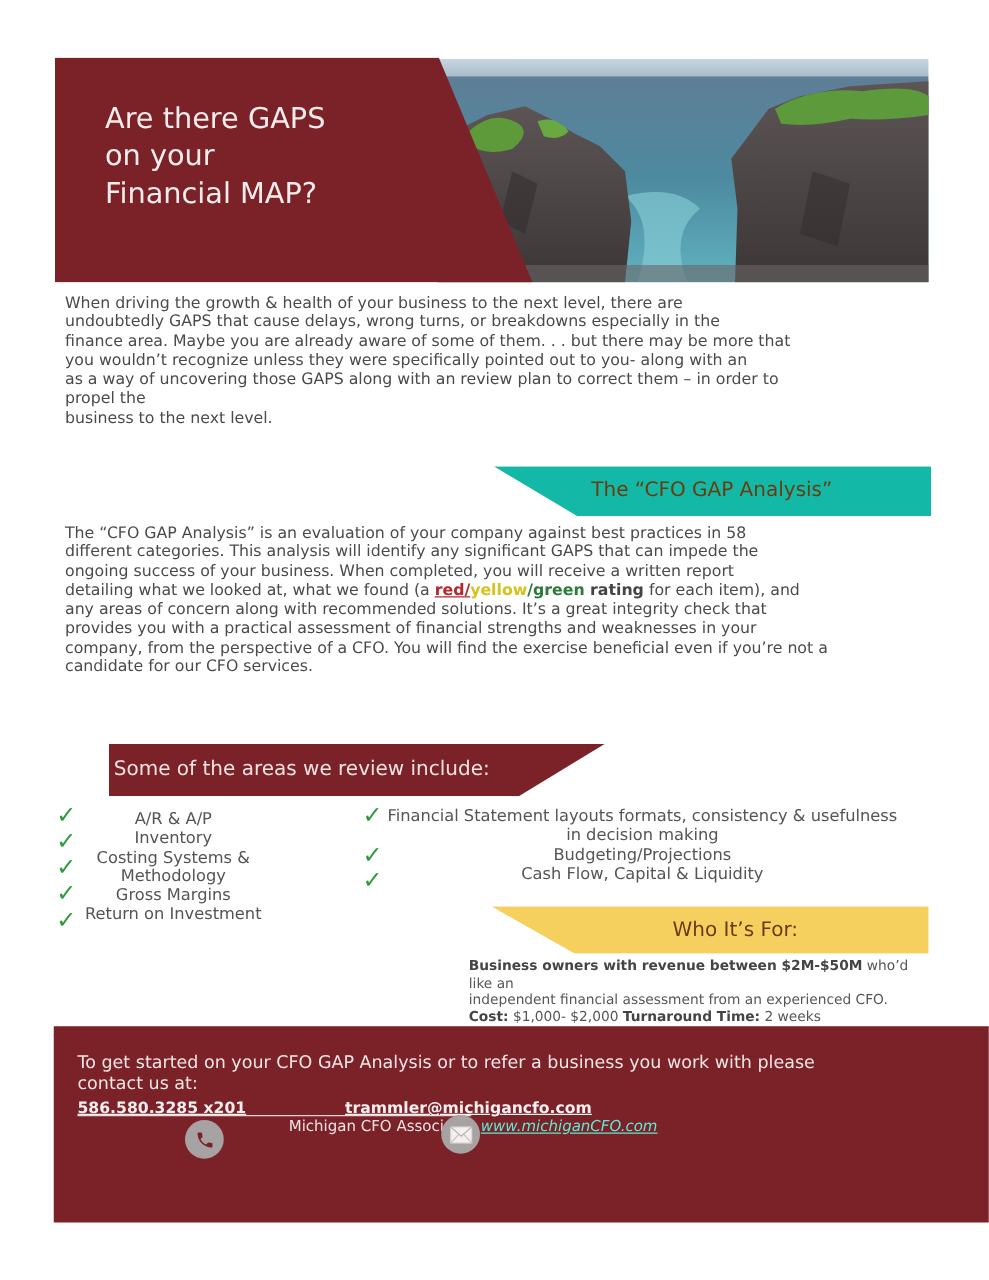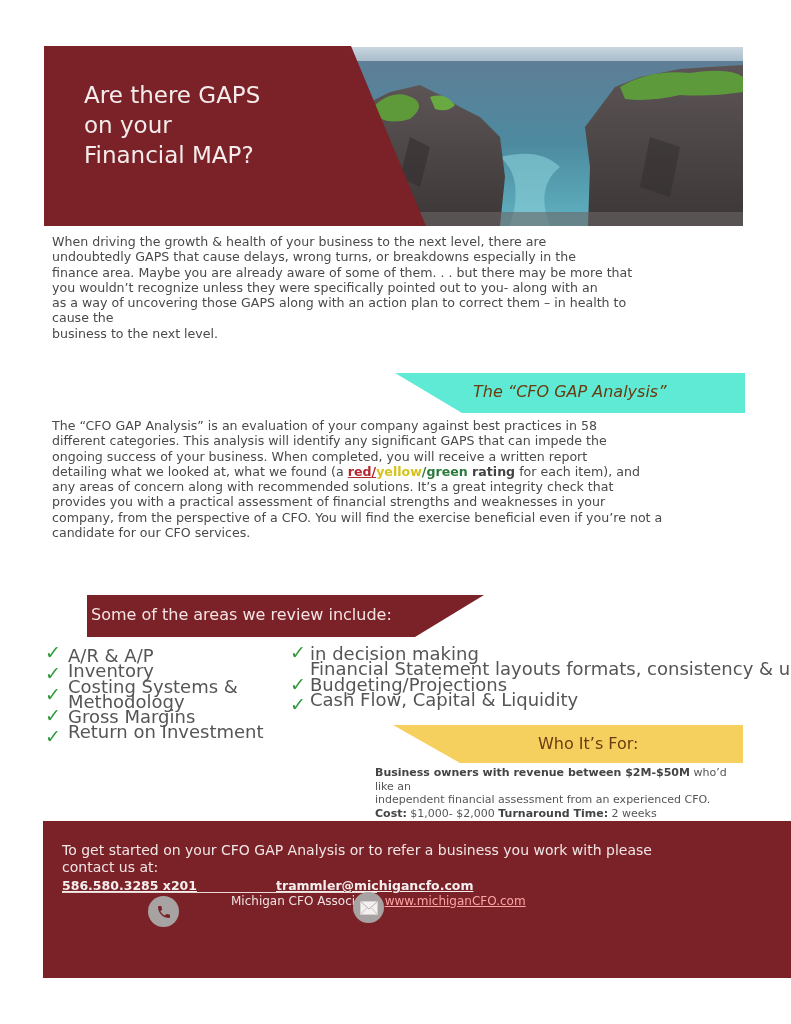--- a/index.html
+++ b/index.html
@@ -10,53 +10,53 @@
   .hero-photo { left:350px; top:47px; width:393px; height:179px; overflow:hidden; }
   .hero-photo svg { display:block; }
   .hero-red { left:44px; top:46px; width:382px; height:180px; background:#7b2228;
     clip-path: polygon(0 0, 307px 0, 382px 180px, 0 180px); }
   .hero-title { left:84px; top:80px; color:#f4ecec; font-size:23px; line-height:30px; font-family:"DejaVu Sans",sans-serif; }
   .hero-title div { white-space:nowrap; }
 
   .intro { left:52px; top:234px; width:700px; font-size:12.6px; line-height:15.3px; color:#4a4a4a; }
   .intro div { white-space:nowrap; }
 
-  .ybanner { background:#5eead4; height:40px;font-style:italic; }
+  .ybanner { background:#14b8a6; height:40px; }
   .cfo-banner { left:395px; top:373px; width:350px; clip-path: polygon(0 0, 350px 0, 350px 40px, 67px 40px); }
   .cfo-banner span { position:absolute; left:78px; top:9px; font-size:16px; color:#6b3b10; white-space:nowrap; }
 
   .analysis { left:52px; top:418px; width:700px; font-size:12.6px; line-height:15.3px; color:#4a4a4a; }
   .analysis div { white-space:nowrap; }
   .r { color:#b3272d; font-weight:bold;text-decoration:underline; }
   .y { color:#d6c21a; font-weight:bold; }
   .g { color:#2a7a3a; font-weight:bold; }
   .b { color:#444; font-weight:bold; }
 
   .areas-banner { left:47px; top:595px; width:397px; height:42px; background:#7b2228;
     clip-path: polygon(0 0, 397px 0, 328px 42px, 0 42px); margin-left: 40px; }
   .areas-banner span { position:absolute; left:4px; top:10px; font-size:16px; color:#f3e3e3; white-space:nowrap; }
 
-  .checks { font-size:18px; line-height:15.3px; color:#555; }
+  .checks { font-size:13px; line-height:15.3px; color:#555;text-align:center; }
   .checks div { white-space:nowrap; }
   .check { color:#2e9a3c; font-size:19px; font-weight:bold; line-height:15.3px; position:absolute; }
 
   .who-banner { left:393px; top:725px; width:350px; height:38px; background:#f6d05f;
     clip-path: polygon(0 0, 350px 0, 350px 38px, 67px 38px); }
   .who-banner span { position:absolute; left:145px; top:9px; font-size:16px; color:#6b3b10; white-space:nowrap; }
 
   .who-text { left:375px; top:766px; width:380px; font-size:11px; line-height:13.7px; color:#555; }
   .who-text div { white-space:nowrap; }
 
   .footer { left:43px; top:821px; width:774px; height:157px; background:#7b2228; }
   .footer .cta { position:absolute; left:19px; top:21px; font-size:14px; line-height:16.5px; color:#f0e6e6; }
   .footer .cta div { white-space:nowrap; }
   .contact-line { position:absolute; top:57px; font-size:12.5px; font-weight:bold; color:#f5eeee; text-decoration:underline; white-space:nowrap; }
   .underline-rule { position:absolute; left:19px; top:71px; width:315px; height:1px; background:#e8d8d8; }
   .assoc { position:absolute; left:188px; top:73px; font-size:12px; color:#eee2e2; white-space:nowrap; }
-  .assoc a { color:#fca5a5; text-decoration:underline; }
+  .assoc a { color:#5eead4; text-decoration:underline;font-style:italic; }
   .icon-circle { position:absolute; width:31px; height:31px; border-radius:50%; background:#a8a3a3; display:flex; align-items:center; justify-content:center; }
 </style>
 </head>
 <body>
 
 <div class="abs hero-photo">
   <svg width="393" height="179" viewBox="0 0 393 179">
     <defs>
       <linearGradient id="sky" x1="0" y1="0" x2="0" y2="1">
         <stop offset="0" stop-color="#c9d6e0"></stop>
@@ -90,22 +90,22 @@
   <div>Are there GAPS</div>
   <div>on your</div>
   <div>Financial MAP?</div>
 </div>
 
 <div class="abs intro">
   <div>When driving the growth &amp; health of your business to the next level, there are</div>
   <div>undoubtedly GAPS that cause delays, wrong turns, or breakdowns especially in the</div>
   <div>finance area. Maybe you are already aware of some of them. . . but there may be more that</div>
   <div>you wouldn’t recognize unless they were specifically pointed out to you- along with an</div>
-  <div>as a way of uncovering those GAPS along with an action plan to correct them – in health to</div>
-  <div>cause the</div>
+  <div>as a way of uncovering those GAPS along with an review plan to correct them – in order to</div>
+  <div>propel the</div>
   <div>business to the next level.</div>
 </div>
 
 <div class="abs ybanner cfo-banner">
   <span>The “CFO GAP Analysis”</span>
 </div>
 
 <div class="abs analysis">
   <div>The “CFO GAP Analysis” is an evaluation of your company against best practices in 58</div>
   <div>different categories. This analysis will identify any significant GAPS that can impede the</div>
@@ -136,22 +136,22 @@
   <div>Gross Margins</div>
   <div>Return on Investment</div>
 </div>
 
 <div class="abs" style="left:290px; top:645px; width:20px; height:80px;">
   <span class="check" style="left:0; top:0;">✓</span>
   <span class="check" style="left:0; top:32px;">✓</span>
   <span class="check" style="left:0; top:52px;">✓</span>
 </div>
 <div class="abs checks" style="left:310px; top:646px;">
+  <div>Financial Statement layouts formats, consistency &amp; usefulness</div>
   <div>in decision making</div>
-  <div>Financial Statement layouts formats, consistency &amp; usefulness</div>
   <div>Budgeting/Projections</div>
   <div>Cash Flow, Capital &amp; Liquidity</div>
 </div>
 
 <div class="abs who-banner">
   <span>Who It’s For:</span>
 </div>
 <div class="abs who-text">
   <div><b style="color:#444">Business owners with revenue between $2M-$50M</b><span> who’d</span></div>
   <div>like an</div>

